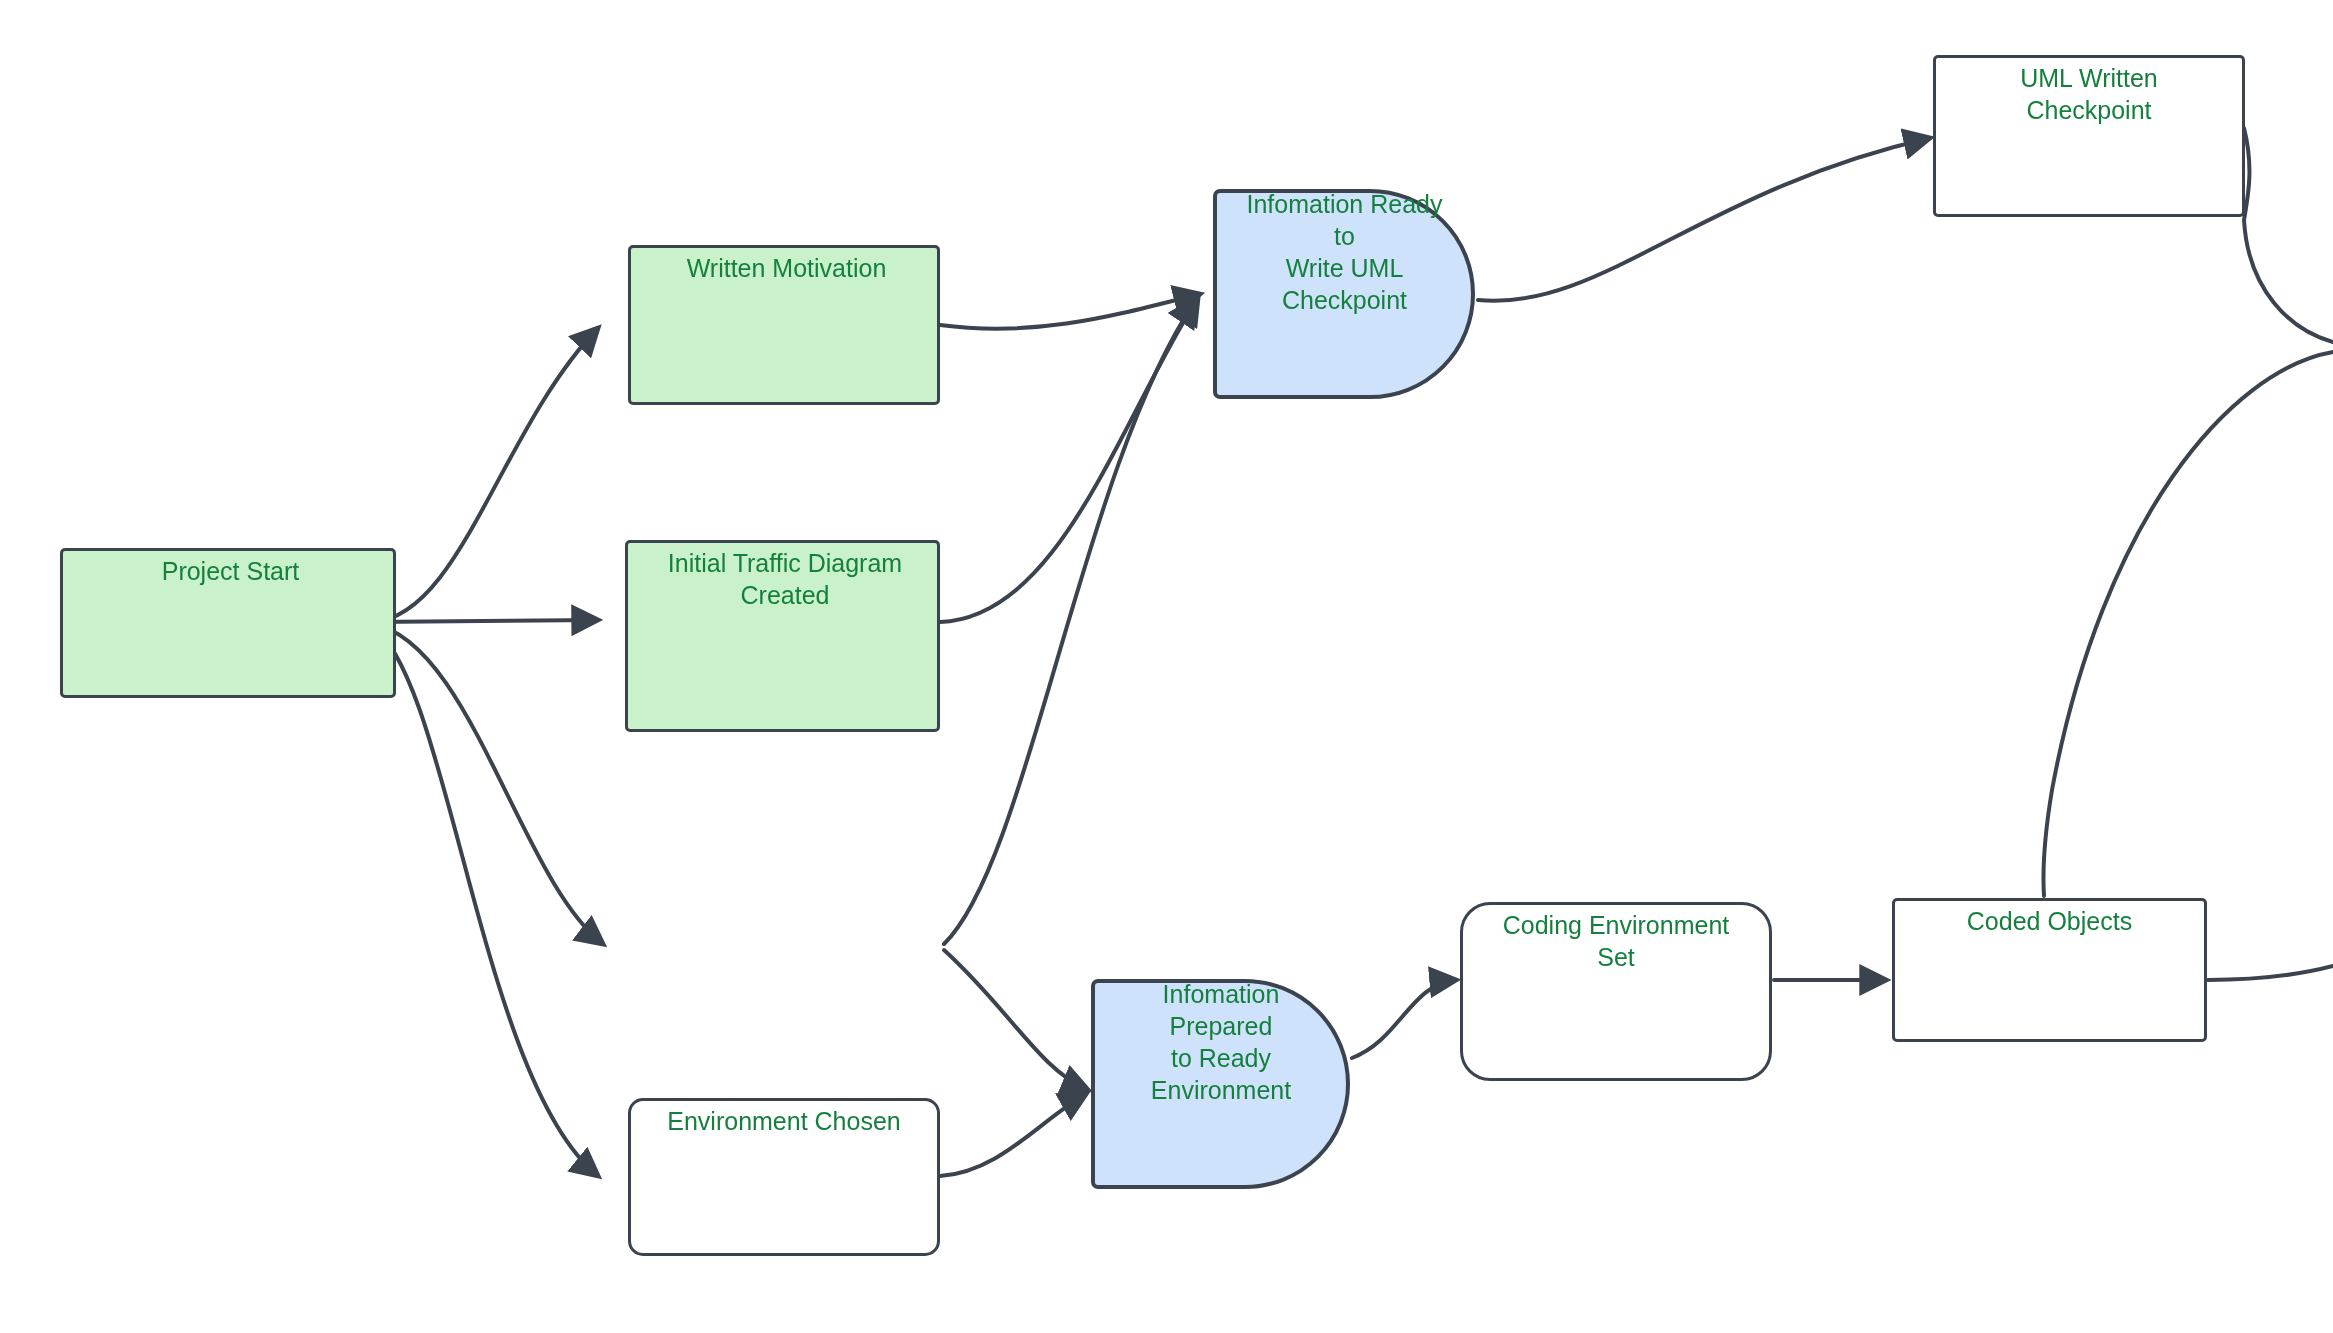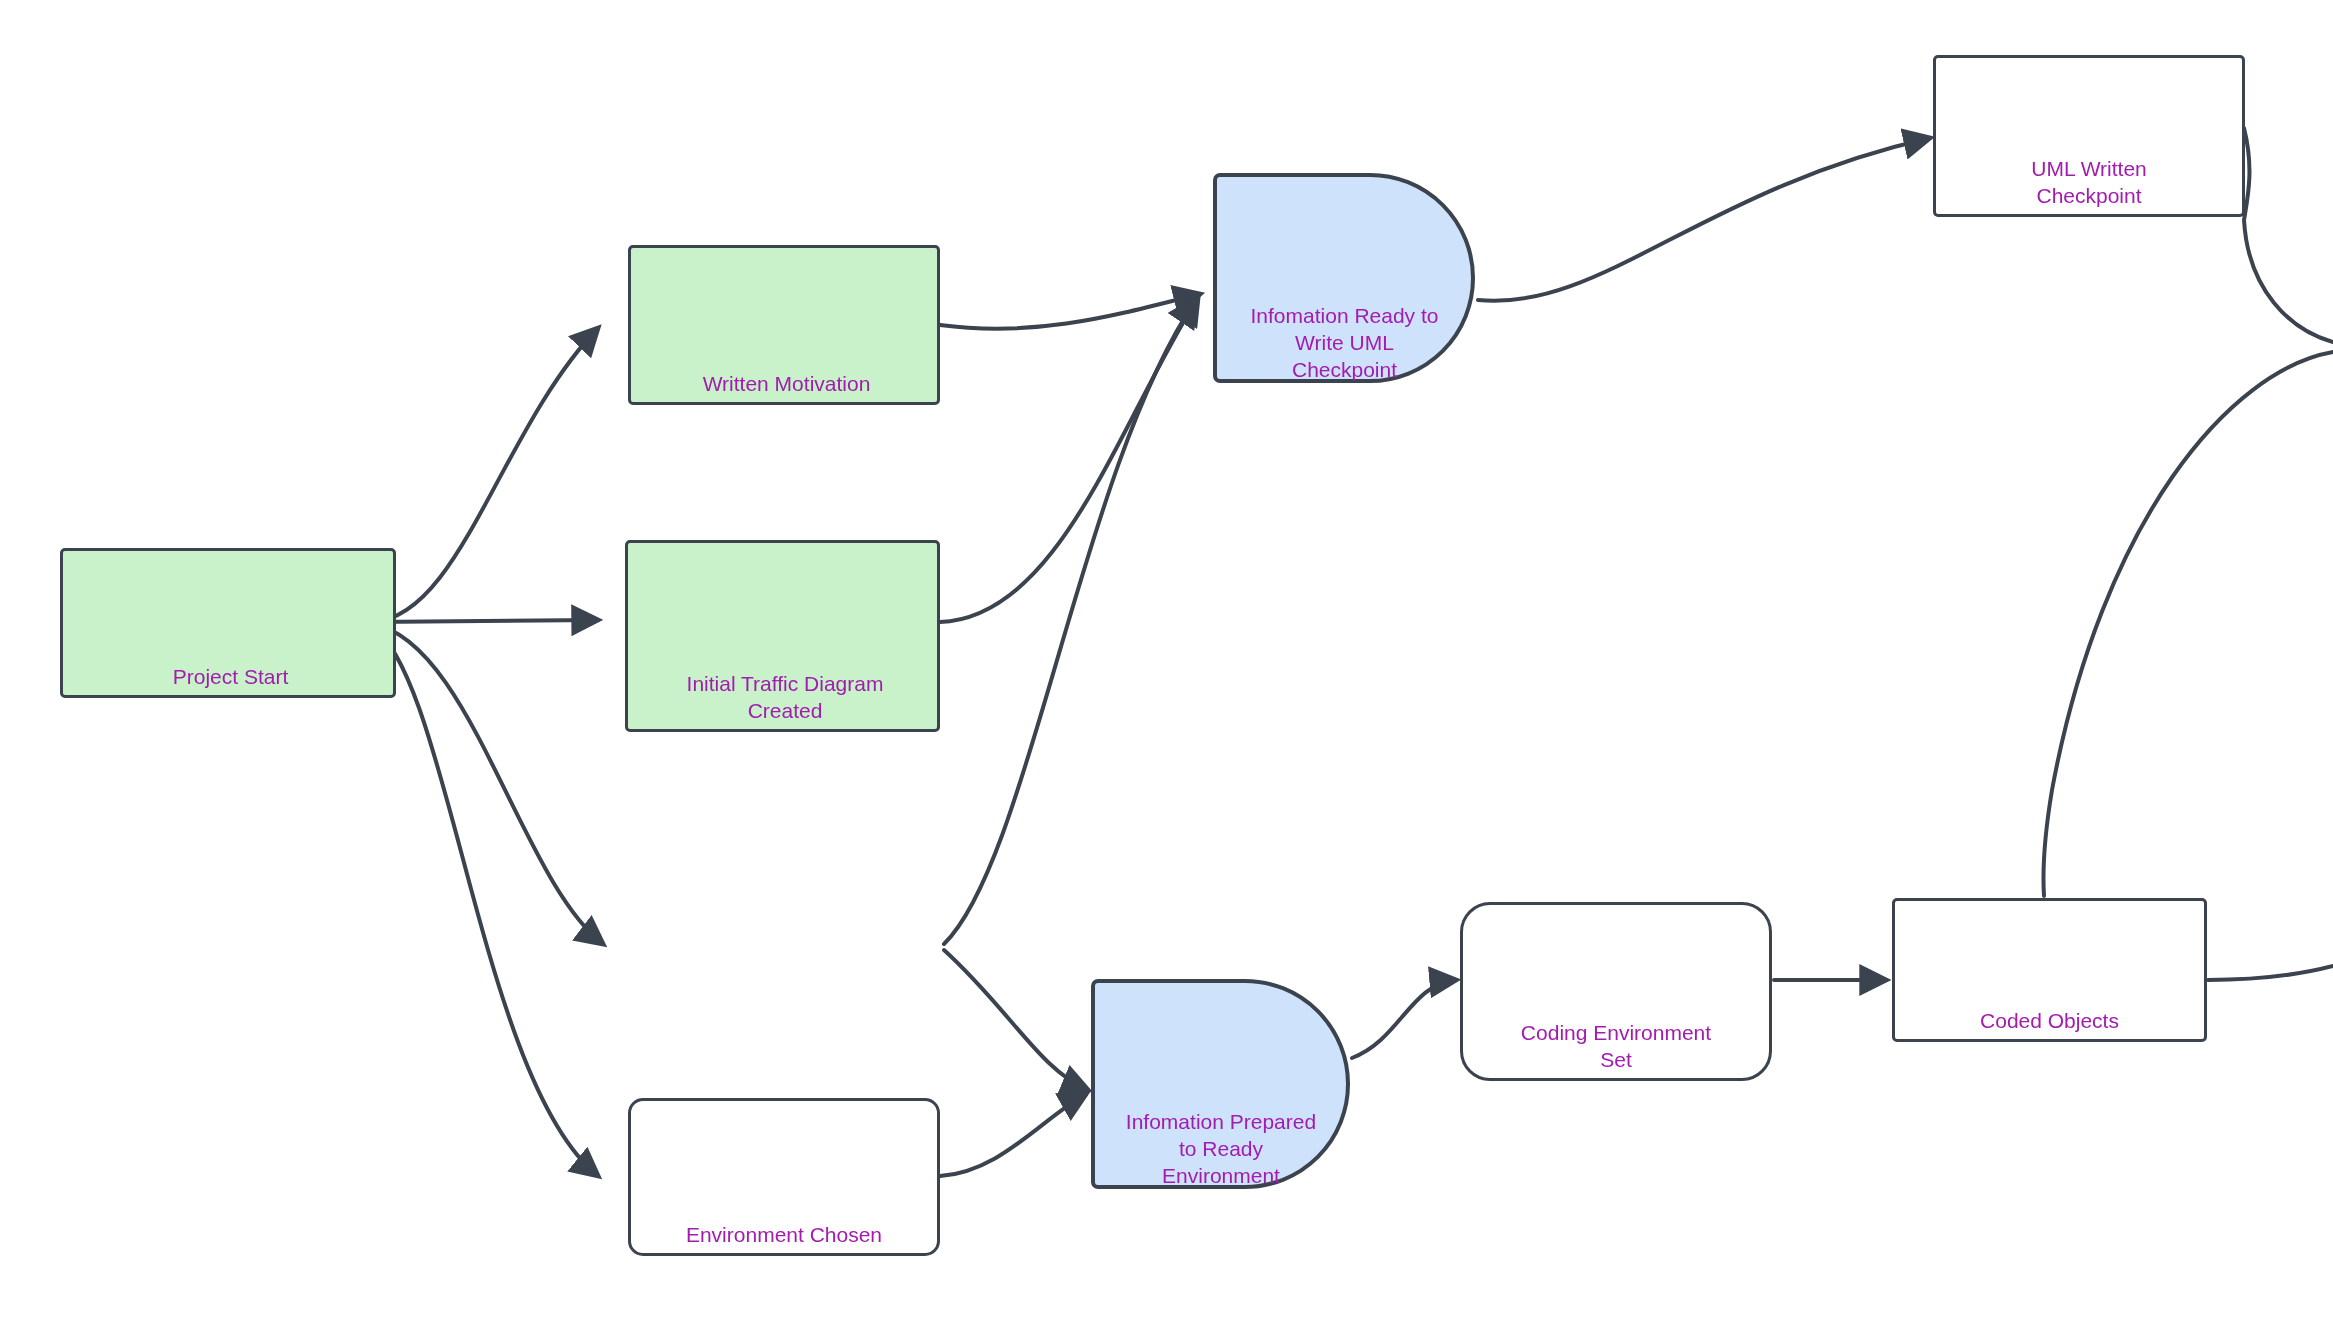--- a/index.html
+++ b/index.html
@@ -21,25 +21,25 @@
     position: absolute;
     left: 0;
     top: 0;
     width: 2333px;
     height: 1333px;
   }
   .node {
     position: absolute;
     box-sizing: border-box;
     display: flex;
-    align-items: flex-end;
+    align-items: flex-start;
     justify-content: center;
     text-align: center;
-    color: #a21caf;
-    font-size: 21px;
+    color: #15803d;
+    font-size: 25px;
     line-height: 1.28;
     border: 3px solid #3b434e;
     border-radius: 5px;
     background: #ffffff;
     padding: 4px 10px;
     white-space: pre-line;
   }
   .node.green { background: #c9f2ca; padding-left: 15px; }
   .node.blue  { background: #cfe2fb; }
   .node.white { background: #ffffff; }
@@ -118,21 +118,21 @@
   <div class="node green" style="left:625px; top:540px; width:315px; height:192px;">
     <span>Initial Traffic Diagram
 Created</span>
   </div>
 
 
   <div class="node white" style="left:628px; top:1098px; width:312px; height:158px;border-radius:15px;">
     <span>Environment Chosen</span>
   </div>
 
-  <div class="node dshape" style="left:1212px; top:172px; width:265px; height:212px;">
+  <div class="node dshape" style="left:1212px; top:188px; width:265px; height:212px;">
     <svg class="dshape-bg" viewBox="0 0 265 212" preserveAspectRatio="none">
       <path d="M 8 3 L 158 3 A 103 103 0 0 1 158 209 L 8 209 A 5 5 0 0 1 3 204 L 3 8 A 5 5 0 0 1 8 3 Z" fill="#cfe2fb" stroke="#3b434e" stroke-width="4"></path>
     </svg>
     <span class="dshape-label">Infomation Ready to
 Write UML
 Checkpoint</span>
   </div>
 
   <div class="node dshape" style="left:1090px; top:978px; width:262px; height:212px;">
     <svg class="dshape-bg" viewBox="0 0 262 212" preserveAspectRatio="none">

